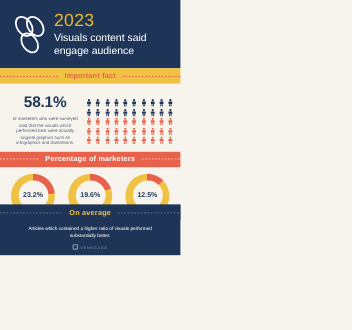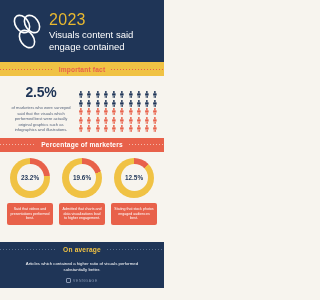--- a/index.html
+++ b/index.html
@@ -2,21 +2,21 @@
 <html><head>
 <meta charset="utf-8">
 <style>
   * { margin:0; padding:0; box-sizing:border-box; }
   html,body { width:164px; height:300px; }
   body {
     font-family:"Liberation Sans", sans-serif;
     background:#f7f4ee;
     overflow:hidden;
   }
-  .poster { position:relative; width:164px; height:288px; background:#f7f4ee; }
+  .poster { position:relative; width:164px; height:232px; background:#f7f4ee; }
 
   
   .header {
     position:relative; height:62px; background:#1f3557;
     display:flex; align-items:center; padding:0 8px 0 7px;
   }
   .chain-icon { width:40px; height:44px; flex:0 0 40px; }
   .head-text { margin-left:2px; }
   .year { color:#e8b830; font-size:16px; line-height:17px; letter-spacing:.3px; }
   .head-sub { color:#ffffff; font-size:9.5px; line-height:11px; margin-top:1px; }
@@ -83,33 +83,33 @@
         <g fill="none" stroke="#ffffff" stroke-width="1.6">
           <ellipse cx="15" cy="15" rx="6.5" ry="9.5" transform="rotate(-35 15 15)"></ellipse>
           <ellipse cx="25" cy="15" rx="6.5" ry="9.5" transform="rotate(-35 25 15)"></ellipse>
           <ellipse cx="20" cy="30" rx="6.5" ry="9.5" transform="rotate(-35 20 30)"></ellipse>
         </g>
       </svg>
     </div>
     <div class="head-text">
       <div class="year">2023</div>
       <div class="head-sub">Visuals content said</div>
-      <div class="head-sub">engage contained</div>
+      <div class="head-sub">engage audience</div>
     </div>
   </div>
 
   <div class="banner banner-yellow">
     <span class="dash"></span>
     <span class="banner-label">Important fact</span>
     <span class="dash"></span>
   </div>
 
   <div class="fact">
     <div class="fact-left">
-      <div class="big-pct">2.5%</div>
+      <div class="big-pct">58.1%</div>
       <div class="fact-desc">of marketers who were surveyed said that the visuals which performed best were actually original graphics such as infographics and illustrations.</div>
     </div>
     <div class="people">
         <div class="person"><svg viewBox="0 0 6 10" width="100%" height="100%" preserveAspectRatio="xMidYMid meet">
             <circle cx="3" cy="1.5" r="1.4" fill="#1f3557"></circle>
             <rect x="0.5" y="3.3" width="5" height="3.1" rx="0.5" fill="#1f3557"></rect>
             <rect x="1.4" y="6.6" width="1.2" height="3.2" fill="#1f3557"></rect>
             <rect x="3.4" y="6.6" width="1.2" height="3.2" fill="#1f3557"></rect>
           </svg></div>
         <div class="person"><svg viewBox="0 0 6 10" width="100%" height="100%" preserveAspectRatio="xMidYMid meet">

